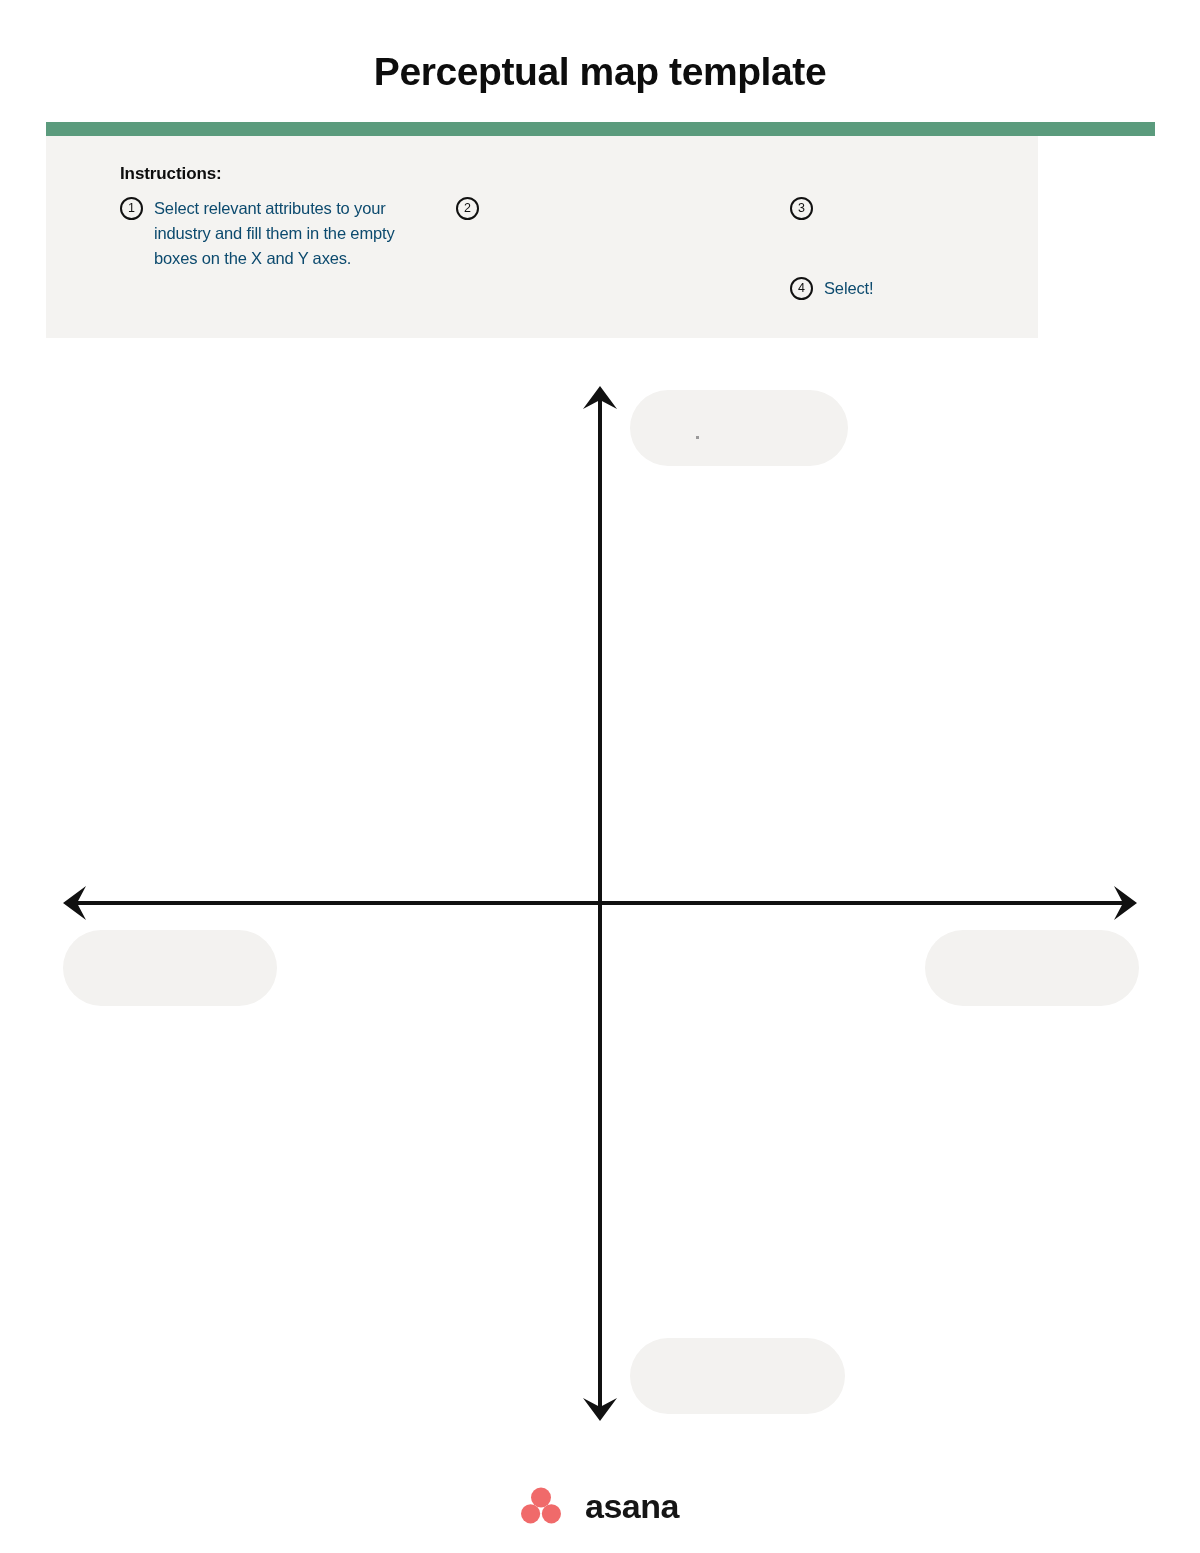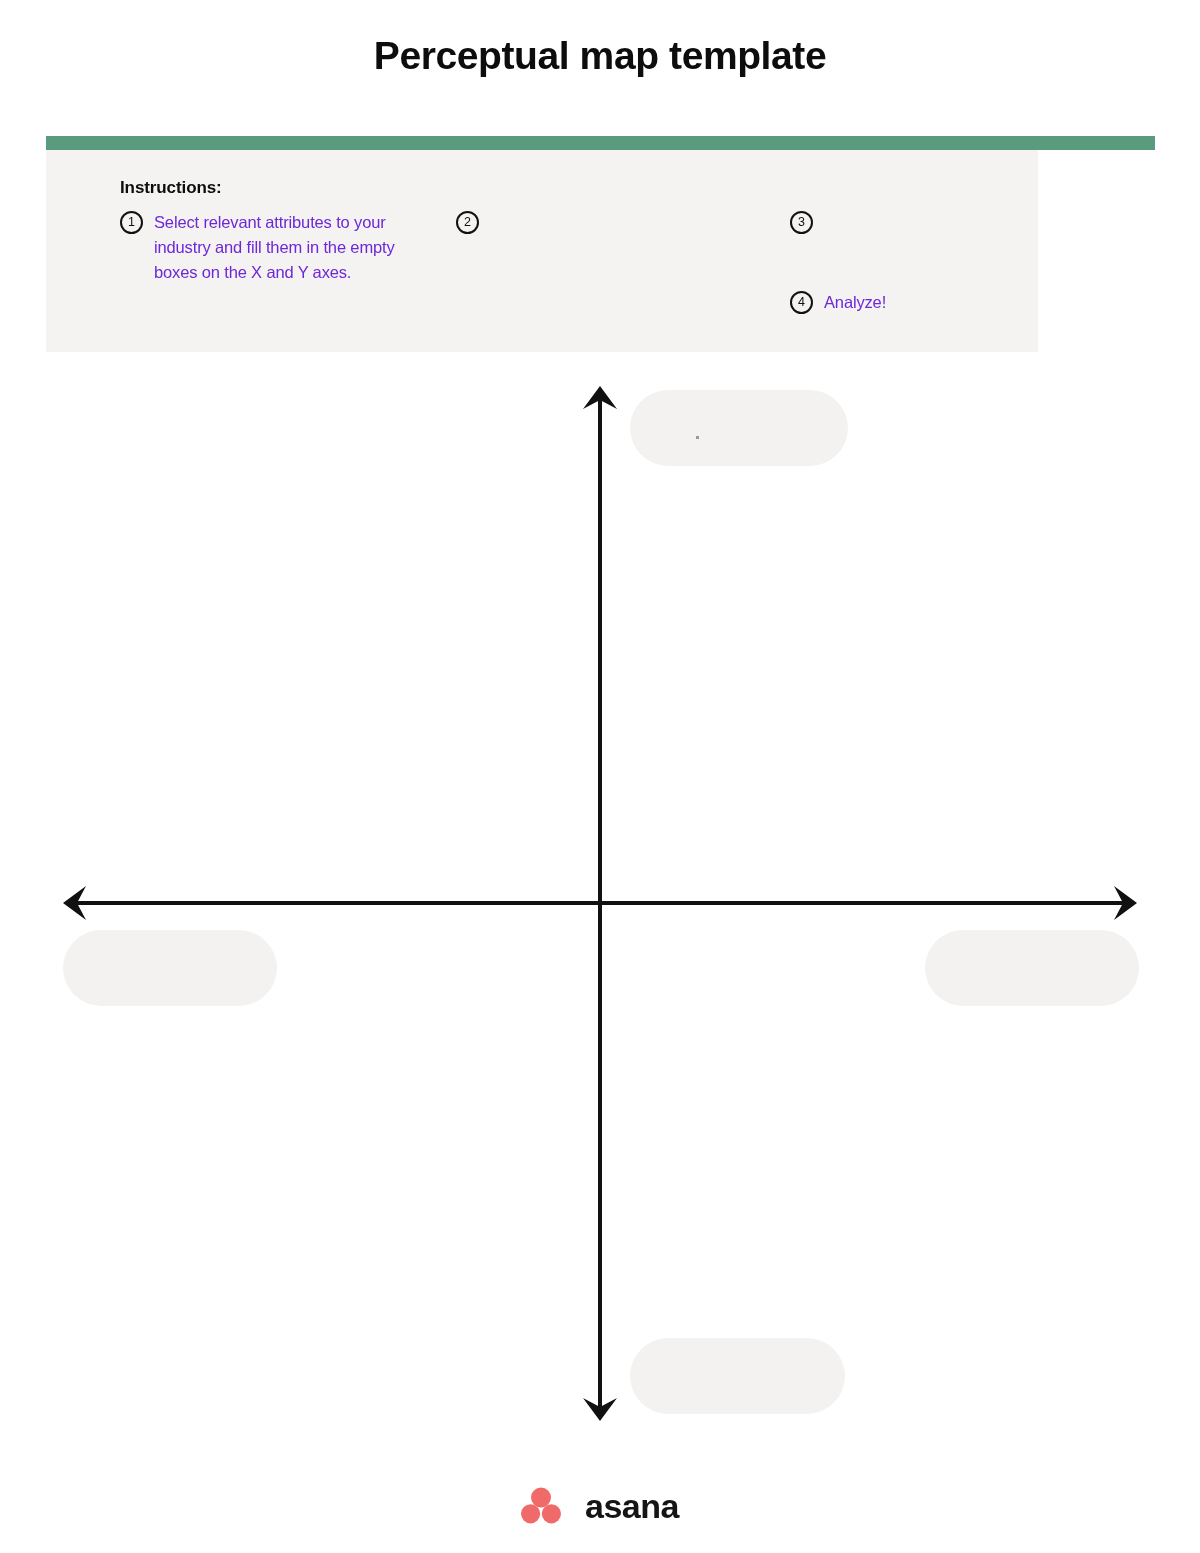--- a/index.html
+++ b/index.html
@@ -16,35 +16,35 @@
     width: 1200px;
     height: 1553px;
     background: #ffffff;
     overflow: hidden;
   }
 
   
   .page-title {
     position: absolute;
     left: 0;
-    top: 34px;
+    top: 50px;
     width: 1200px;
     text-align: center;
     font-size: 39px;
     font-weight: 700;
     letter-spacing: -0.4px;
     color: #0d0d0d;
     font-family: "Liberation Sans", sans-serif;
   }
 
   
   .instructions-panel {
     position: absolute;
     left: 46px;
-    top: 136px;
+    top: 122px;
     width: 992px;
     height: 216px;
     background: #f4f3f1;
   }
 
   .panel-accent-bar {
     position: absolute;
     left: 0;
     top: 0;
     width: 1109px;
@@ -94,21 +94,21 @@
     font-size: 12.5px;
     font-weight: 500;
     color: #111111;
     margin-top: 1px;
     line-height: 1;
   }
 
   .step-text {
     font-size: 16.5px;
     line-height: 25px;
-    color: #6d28d9;
+    color: #0c4a6e;
     letter-spacing: -0.15px;
   }
 
   
   .map-area {
     position: absolute;
     left: 0;
     top: 0;
     width: 1200px;
     height: 1553px;
@@ -198,21 +198,21 @@
       <div class="step step-col2">
         <div class="step-badge">2</div>
       </div>
 
       <div class="step step-col3">
         <div class="step-badge">3</div>
       </div>
 
       <div class="step step-col3b">
         <div class="step-badge">4</div>
-        <div class="step-text">Analyze!</div>
+        <div class="step-text">Select!</div>
       </div>
 
     </div>
   </div>
 
   <div class="map-area">
     <svg width="1200" height="1553" viewBox="0 0 1200 1553" xmlns="http://www.w3.org/2000/svg">
 
       <line x1="600" y1="395" x2="600" y2="1412" stroke="#111111" stroke-width="4"></line>
 

